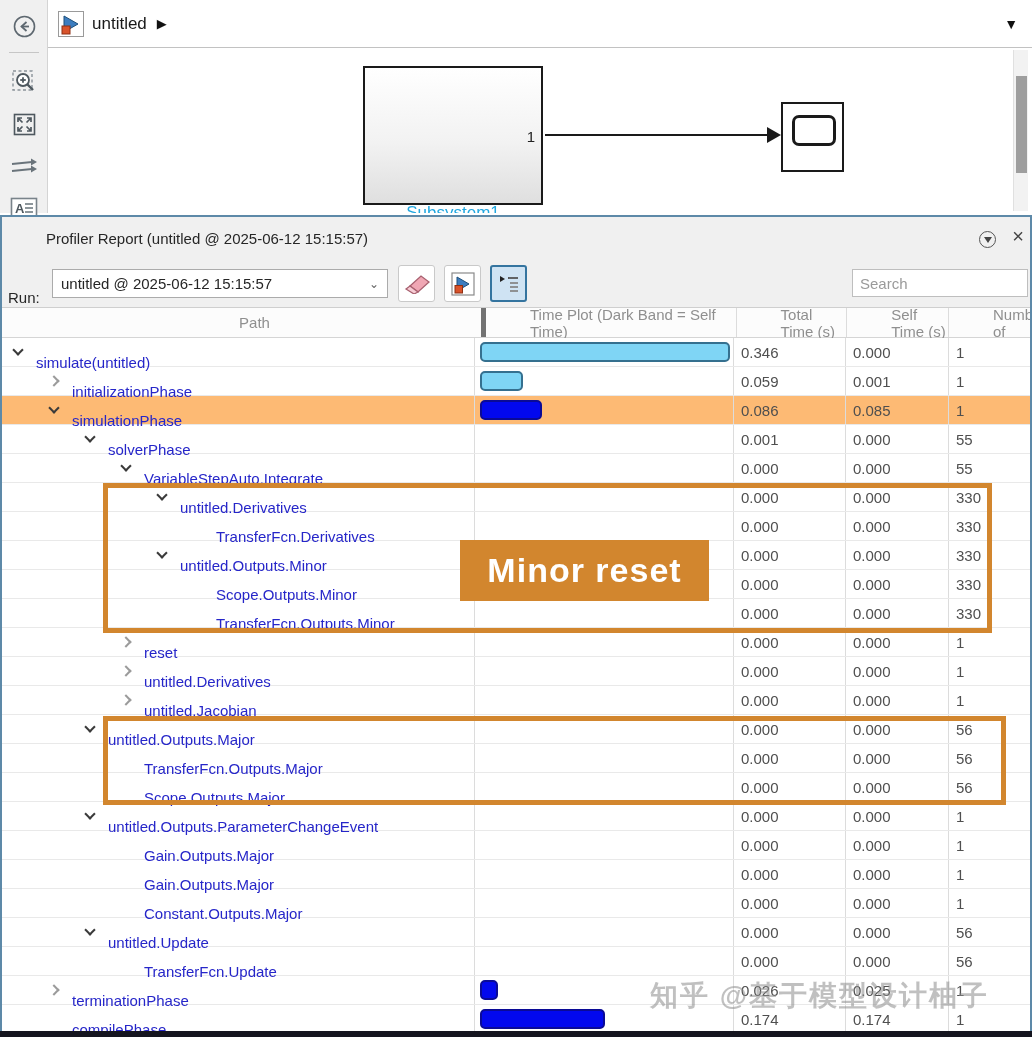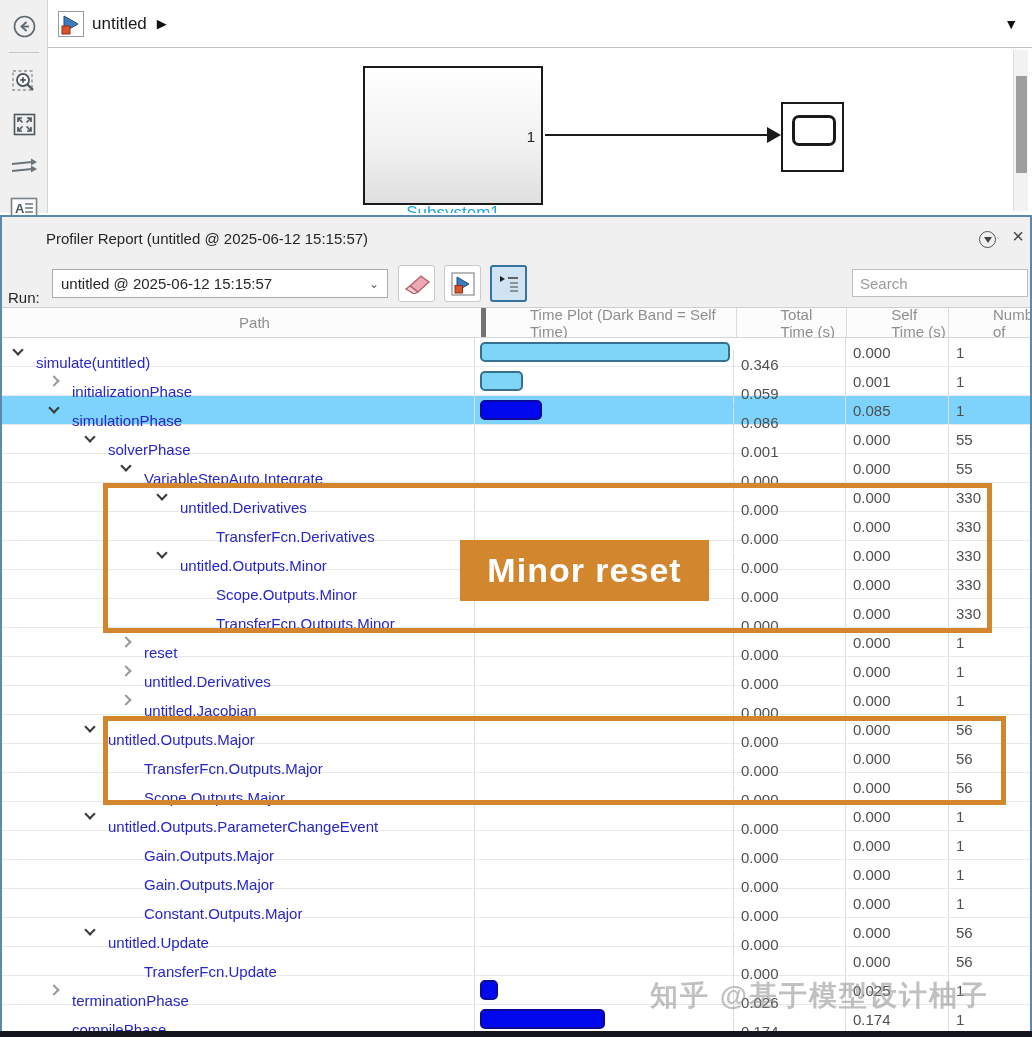--- a/index.html
+++ b/index.html
@@ -50,26 +50,26 @@
   .thead { position:absolute; left:0; top:308px; width:1032px; height:30px; background:#FCFCFC; border-bottom:1px solid #D5D5D5; display:flex; z-index:2; color:#8F8F8F; font-size:15px; }
   .thead .hc { height:100%; display:flex; align-items:center;padding-left:44px; }
   .hc-path   { width:474px; justify-content:center; }
   .hc-plot   { width:259px; justify-content:center; border-left:5px solid #737373;margin-left:16px; }
   .hc-total  { width:112px; padding-left:7px; border-left:1px solid #DCDCDC; }
   .hc-self   { width:103px; padding-left:7px; border-left:1px solid #DCDCDC; }
   .hc-calls  { width:84px;  padding-left:7px; border-left:1px solid #DCDCDC; }
 
   .rows { position:absolute; left:0; top:338px; width:1032px; z-index:2; }
   .trow { display:flex; width:1032px; height:29px; border-bottom:1px solid #E9E9E9; background:#fff; font-size:15px; }
-  .trow.selected { background:#7dd3fc;text-align:right; }
+  .trow.selected { background:#fdba74;text-align:right; }
   .cell { height:28px; display:flex; align-items:center; }
   .cpath { width:474px; position:relative; }
   .cplot { width:259px; border-left:1px solid #DCDCDC; position:relative; }
   .cnum  { color:#4F4F4F; border-left:1px solid #DCDCDC; padding-left:7px; }
-  .ctotal { width:112px;margin-top:12px; } .cself { width:103px; } .ccalls { width:84px; }
+  .ctotal { width:112px; } .cself { width:103px; } .ccalls { width:84px; }
   .plabel { position:absolute; top:16px; color:var(--link-blue,#2626C9); white-space:nowrap; }
   .chev { position:absolute; top:10px; width:8px; height:8px; border-right:2px solid #3A3A3A; border-bottom:2px solid #3A3A3A; }
   .chev.down  { transform:rotate(45deg); top:8px; }
   .chev.right { transform:rotate(-45deg); border-color:#9B9B9B; }
   .bar { position:absolute; left:5px; top:4px; height:20px; border-radius:5px; }
   .bar.light { background:var(--bar-light,#7FD5F5); border:2px solid #35708F; }
   .bar.dark  { background:var(--bar-dark,#0208EE);  border:2px solid #0A0A96; }
 
   
   .ann-box { position:absolute; border:5px solid var(--ann-orange,#D2862E); z-index:10; pointer-events:none; }

